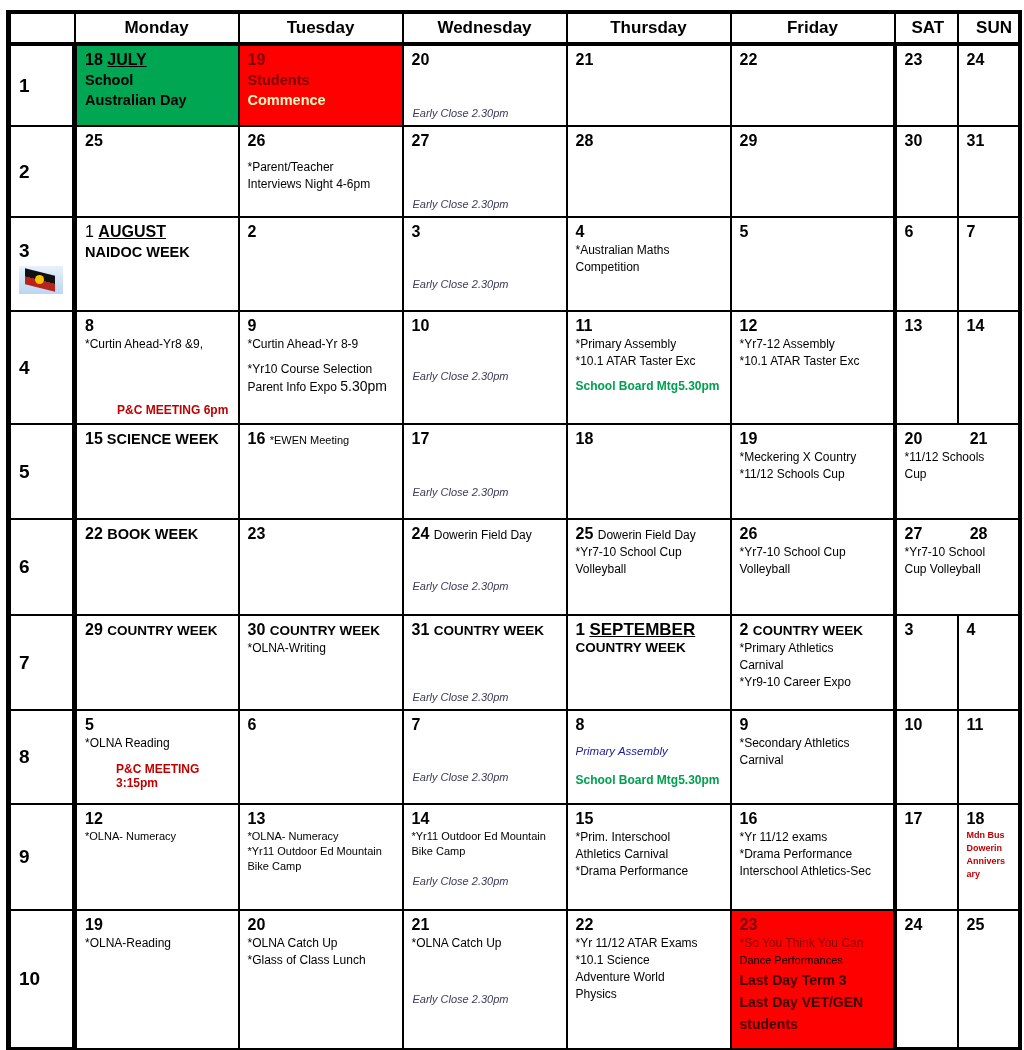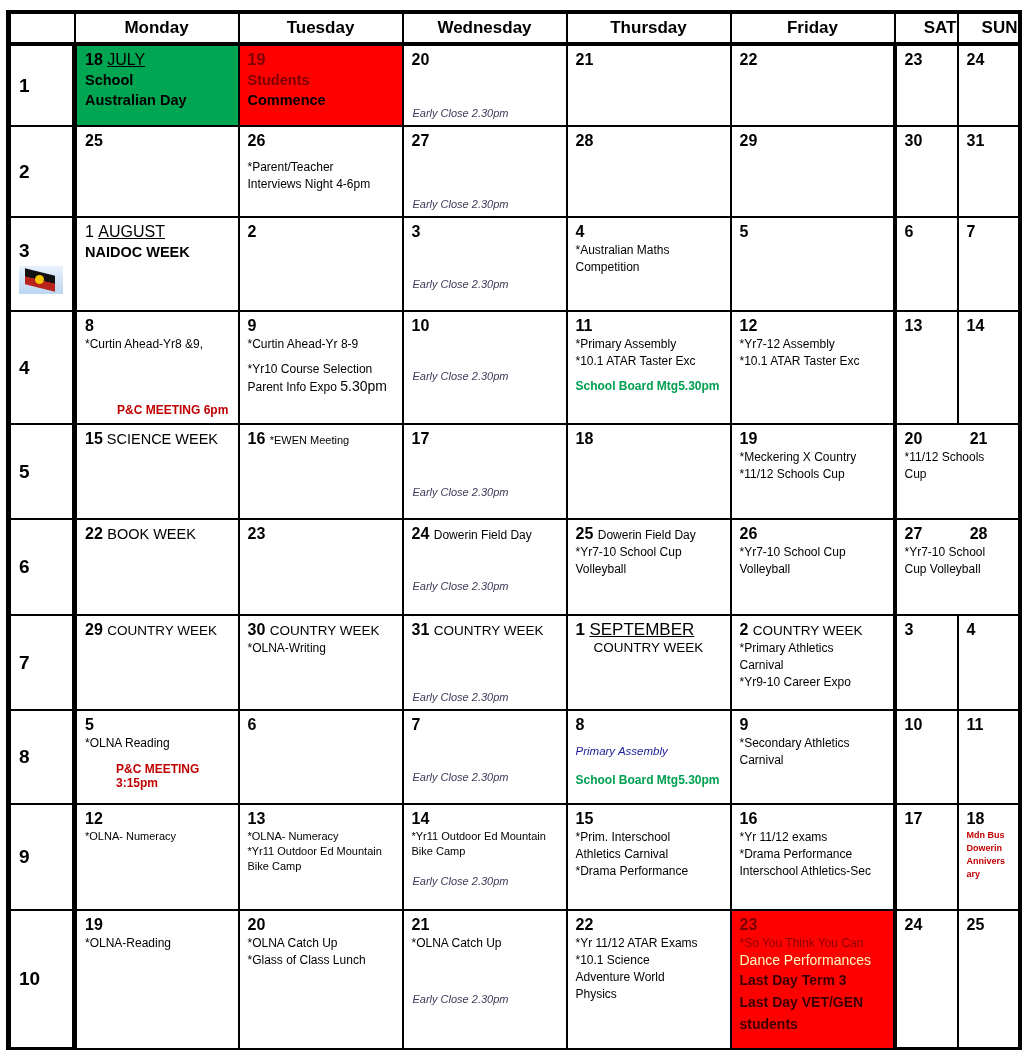--- a/index.html
+++ b/index.html
@@ -9,22 +9,22 @@
   table.grid { border-collapse:collapse; table-layout:fixed; width:1011px; height:1035px; }
   table.grid td, table.grid th { border:2px solid #000; vertical-align:top; padding:0; position:relative; overflow:hidden; }
   table.grid th { font-weight:bold; font-size:17px; text-align:center; vertical-align:middle; height:28px; }
   .thick-left { border-left:5px solid #000 !important; }
   .thick-top { border-top:4px solid #000 !important; }
   .thick-right { border-right:4px solid #000 !important; }
   .thick-bottom { border-bottom:4px solid #000 !important; }
   .wk { font-weight:bold; font-size:19px; padding-left:8px !important; vertical-align:middle !important; }
   .cell { padding:4px 8px 0 8px !important; }
   .dnum { font-weight:bold; font-size:16px; line-height:20px; display:inline; }
-  .hdr-extra { font-weight:normal; font-size:14.5px;text-align:center; }
-  .month { text-decoration:underline; font-weight:normal; font-size:16px; }
+  .hdr-extra { font-weight:bold; font-size:14.5px; }
+  .month { text-decoration:underline; font-weight:bold; font-size:16px; }
   .big-label { font-weight:bold; font-size:14.5px; line-height:20px; }
   .ev { font-size:12px; line-height:17px; }
   .ev-small { font-size:11px; line-height:15px; }
   .early { position:absolute; left:9px; bottom:6px; font-style:italic; font-size:11px; color:#3b3b5a; }
   .red-text { color:#c00000; font-weight:bold; font-size:12px;padding-left:31px; }
   .green-text { color:#00a050; font-weight:bold; font-size:12px; }
   .blue-ital { color:#1a1a9a; font-style:italic; font-size:11.5px; }
   .tiny-red { color:#c00000; font-weight:bold; font-size:9px; line-height:13px; }
   .flag { width:44px; height:28px; background:linear-gradient(#e8f1fb,#bcd6f1); position:relative; margin-top:4px; }
   .flag .f { position:absolute; left:6px; top:6px; width:30px; height:16px; transform:skewY(14deg);
@@ -48,35 +48,35 @@
         <col style="width:62px">
   </colgroup>
   <tbody>
         <tr style="height:30px">
     <th class="thick-left thick-top"></th>
     <th class="thick-top">Monday</th>
     <th class="thick-top">Tuesday</th>
     <th class="thick-top">Wednesday</th>
     <th class="thick-top">Thursday</th>
     <th class="thick-top">Friday</th>
-    <th class="thick-top" style="text-align:right;padding-left:7px">SAT</th>
-    <th class="thick-top thick-right" style="text-align:right;padding-left:12px">SUN</th>
+    <th class="thick-top" style="text-align:left;padding-left:16px">SAT</th>
+    <th class="thick-top thick-right" style="text-align:center;padding-left:12px">SUN</th>
   </tr>
 
   <tr style="height:82px">
     <td class="wk thick-left thick-top">1</td>
     <td class="cell thick-left thick-top" style="background:#00a651">
       <div><span class="dnum">18</span> <span class="month">JULY</span></div>
       <div class="big-label">School</div>
       <div class="big-label">Australian Day</div>
     </td>
     <td class="cell thick-top" style="background:#ff0000">
       <div><span class="dnum" style="color:#7a0000">19</span></div>
       <div class="big-label" style="color:#7a0000">Students</div>
-      <div class="big-label" style="color:#000000">Commence</div>
+      <div class="big-label" style="color:#fef9c3">Commence</div>
     </td>
     <td class="cell thick-top">
       <span class="dnum">20</span>
       <div class="early">Early Close 2.30pm</div>
     </td>
     <td class="cell thick-top"><span class="dnum">21</span></td>
     <td class="cell thick-top"><span class="dnum">22</span></td>
     <td class="cell thick-top" style="border-left:4px solid #000"><span class="dnum">23</span></td>
     <td class="cell thick-top thick-right"><span class="dnum">24</span></td>
   </tr>
@@ -328,21 +328,21 @@
     <td class="cell">
       <span class="dnum">22</span>
       <div class="ev">*Yr 11/12 ATAR Exams</div>
       <div class="ev">*10.1 Science</div>
       <div class="ev">Adventure World</div>
       <div class="ev">Physics</div>
     </td>
     <td class="cell" style="background:#ff0000">
       <span class="dnum" style="color:#7a0000">23</span>
       <div class="ev" style="color:#8a0000">*So You Think You Can</div>
-      <div class="ev" style="color:#fef9c3;font-size:14px">Dance Performances</div>
+      <div class="ev" style="color:#000000;font-size:11px">Dance Performances</div>
       <div class="big-label" style="color:#3a0000;font-size:14px;line-height:22px">Last Day Term 3</div>
       <div class="big-label" style="color:#3a0000;font-size:14px;line-height:22px">Last Day VET/GEN</div>
       <div class="big-label" style="color:#3a0000;font-size:14px;line-height:22px">students</div>
     </td>
     <td class="cell thick-bottom" style="border-left:4px solid #000"><span class="dnum">24</span></td>
     <td class="cell thick-right thick-bottom"><span class="dnum">25</span></td>
   </tr>
 </tbody>
     </table>
 </div>

